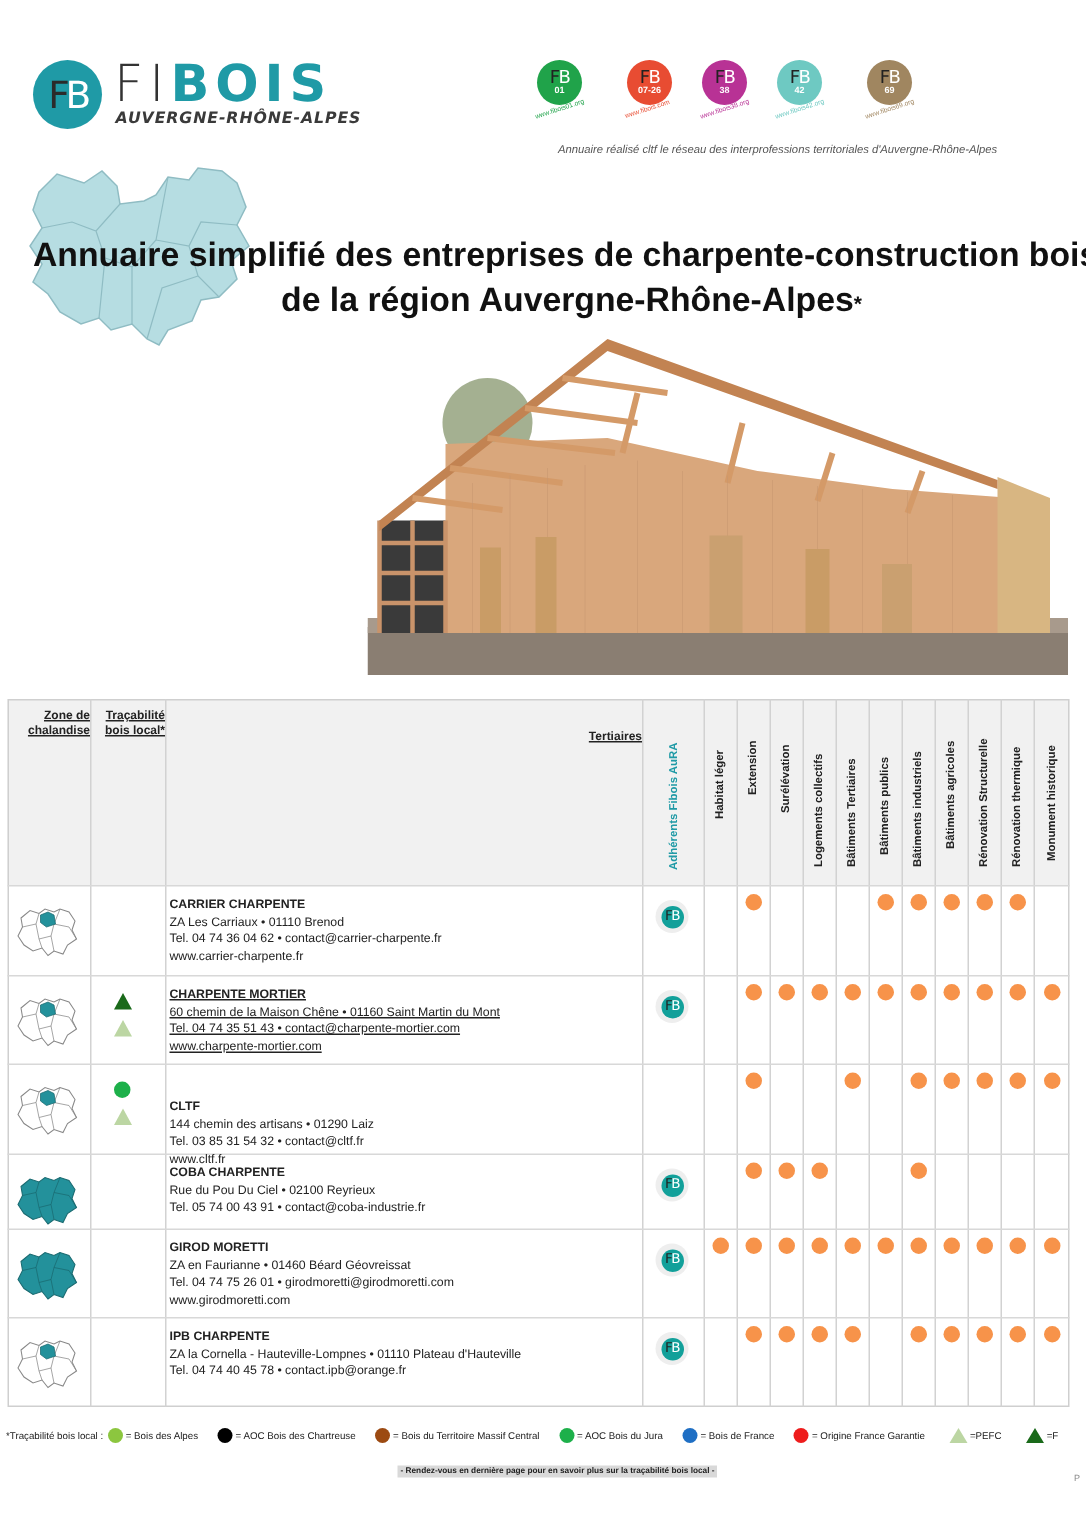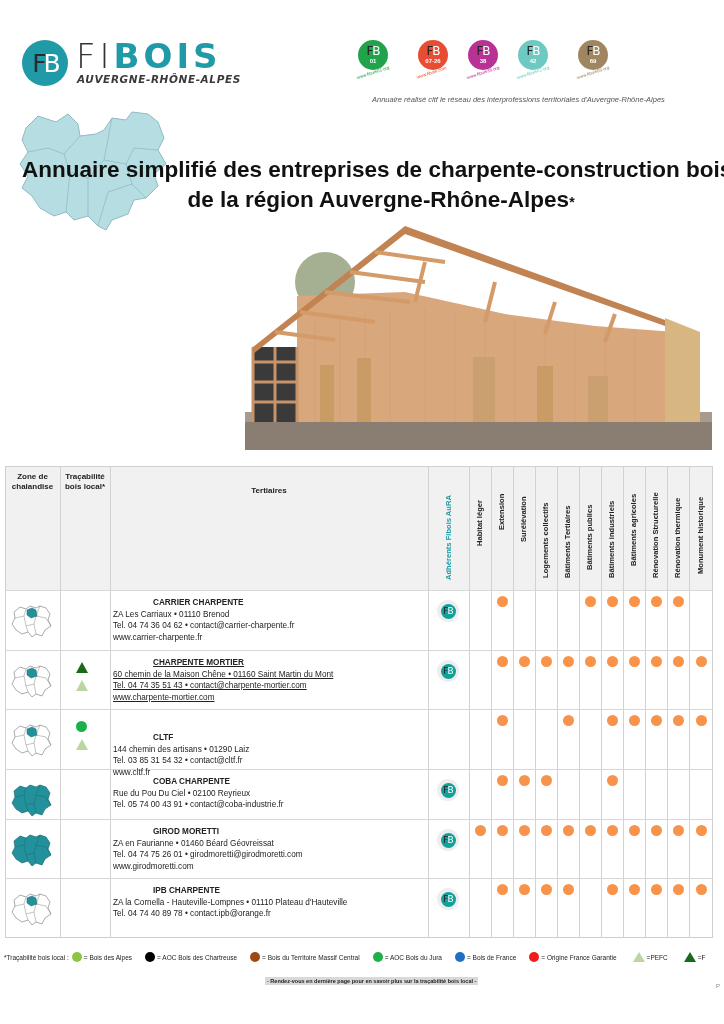--- a/index.html
+++ b/index.html
@@ -29,26 +29,26 @@
   .title2 .star { font-size:14px; }
 
   
   .photo { left:245px; top:222px; width:467px; height:228px; overflow:hidden; }
 
   
   .tbl { left:5px; top:466px; width:708px; height:472px; border:1px solid #cfcfcf; box-sizing:border-box; }
   .hdr { left:5px; top:466px; width:708px; height:124px; background:#f1f1f1; }
   .vline { width:1px; background:#d2d2d2; }
   .hline { height:1px; background:#d8d8d8; left:5px; width:708px; }
-  .hcell { font-size:8px; font-weight:bold; text-align:center; line-height:10px; color:#222; }
+  .hcell { font-size:8px; font-weight:bold; text-align:right; line-height:10px; color:#222;text-decoration:underline; }
   .rot { position:absolute; transform-origin:left top; transform:rotate(-90deg); white-space:nowrap; font-size:7.6px; font-weight:bold; color:#222; }
   .rot.teal { color:#1f9aa6; }
 
   .company { left:113px; font-size:8.2px; line-height:11.5px; color:#222; }
-  .company .name { font-weight:bold;margin-left:40px; }
+  .company .name { font-weight:bold; }
   .dot { width:11px; height:11px; border-radius:50%; background:#f7934a; }
   .member { width:22px; height:22px; border-radius:50%; background:#eeeeee; display:flex; align-items:center; justify-content:center; }
   .member .inner { width:15px; height:15px; border-radius:50%; background:#12a09a; color:#fff; font-family:"DejaVu Sans", sans-serif; font-size:9px; display:flex; align-items:center; justify-content:center; letter-spacing:-1px; }
   .member .inner .f { color:#222; }
   .tri { width:0; height:0; border-left:6px solid transparent; border-right:6px solid transparent; border-bottom:11px solid #1a6a1a; }
   .tri.light { border-bottom-color:#bcd6a3; }
   .circ { width:11px; height:11px; border-radius:50%; background:#1db04a; }
 
   
   .legend { top:952px; font-size:6.5px; color:#222; display:flex; align-items:center; white-space:nowrap; }
@@ -312,21 +312,21 @@
     </div>
     <div>
       <div class="abs" style="left: 10px; top: 892px;"><svg width="44" height="34" viewBox="0 0 44 34">
           <path d="M4 8 L10 3 L16 5 L20 2 L26 4 L30 2 L36 4 L40 10 L38 16 L41 22 L35 26 L32 32 L26 30 L22 33 L18 28 L12 30 L6 26 L2 20 L5 14 Z" fill="#ffffff" stroke="#888" stroke-width="0.7"></path>
           <path d="M5 14 L14 12 L16 5 M14 12 L16 22 L18 28 M16 22 L24 20 L26 30 M24 20 L26 12 L30 2 M26 12 L36 14 L41 22" fill="none" stroke="#888" stroke-width="0.5"></path>
           <path d="M17 6 L22 4 L26 6 L27 12 L21 14 L17 11 Z" fill="#23919b" stroke="#1a6a70" stroke-width="0.5"></path>
         </svg></div>
       <div class="abs company" style="top: 885px;">
         <div class="name">IPB CHARPENTE</div>
         <div>ZA la Cornella - Hauteville-Lompnes • 01110 Plateau d'Hauteville</div>
-        <div>Tel. 04 74 40 89 78 • contact.ipb@orange.fr</div>
+        <div>Tel. 04 74 40 45 78 • contact.ipb@orange.fr</div>
       </div>
       <div class="abs member" style="left: 437px; top: 888px;">
         <div class="inner"><span class="f">F</span>B</div>
       </div>
       <div class="abs dot" style="left: 496.5px; top: 884px;"></div>
       <div class="abs dot" style="left: 518.5px; top: 884px;"></div>
       <div class="abs dot" style="left: 540.5px; top: 884px;"></div>
       <div class="abs dot" style="left: 562.5px; top: 884px;"></div>
       <div class="abs dot" style="left: 606.5px; top: 884px;"></div>
       <div class="abs dot" style="left: 628.5px; top: 884px;"></div>

